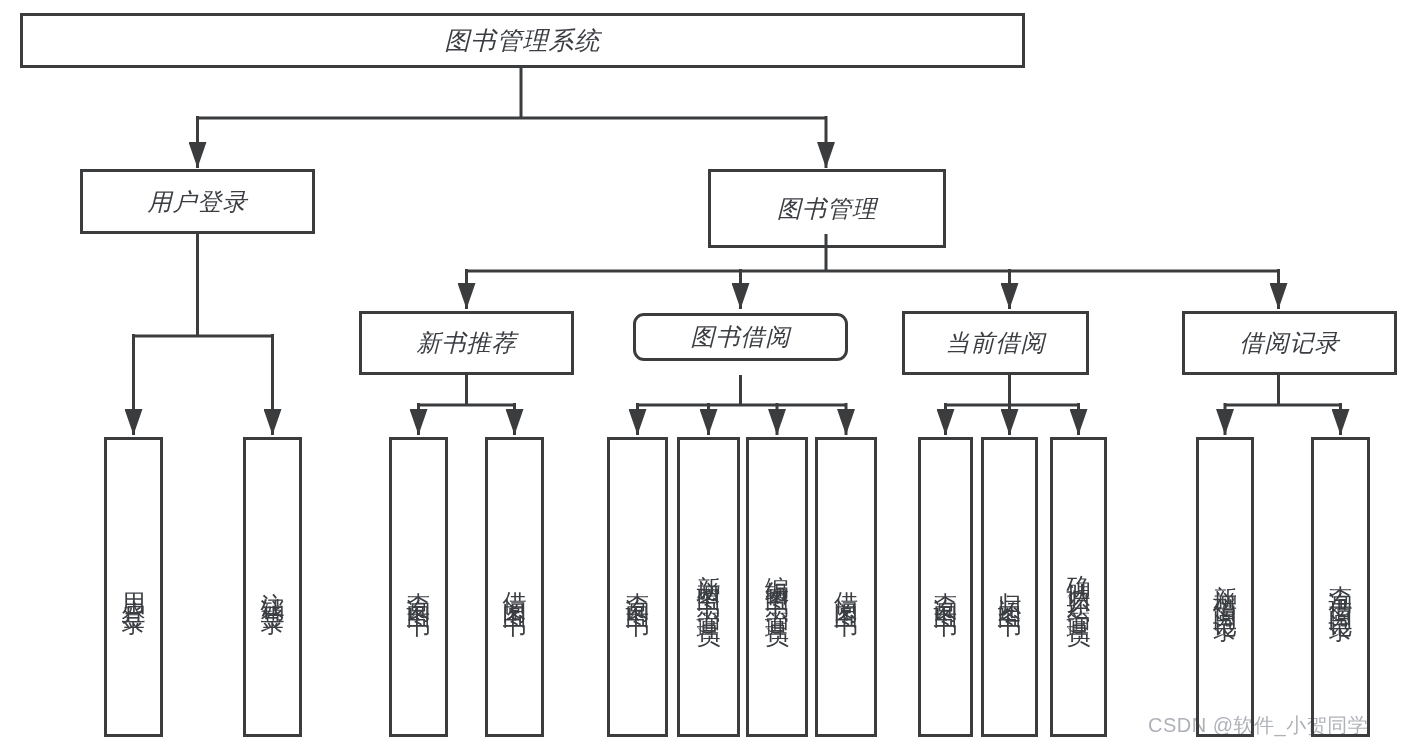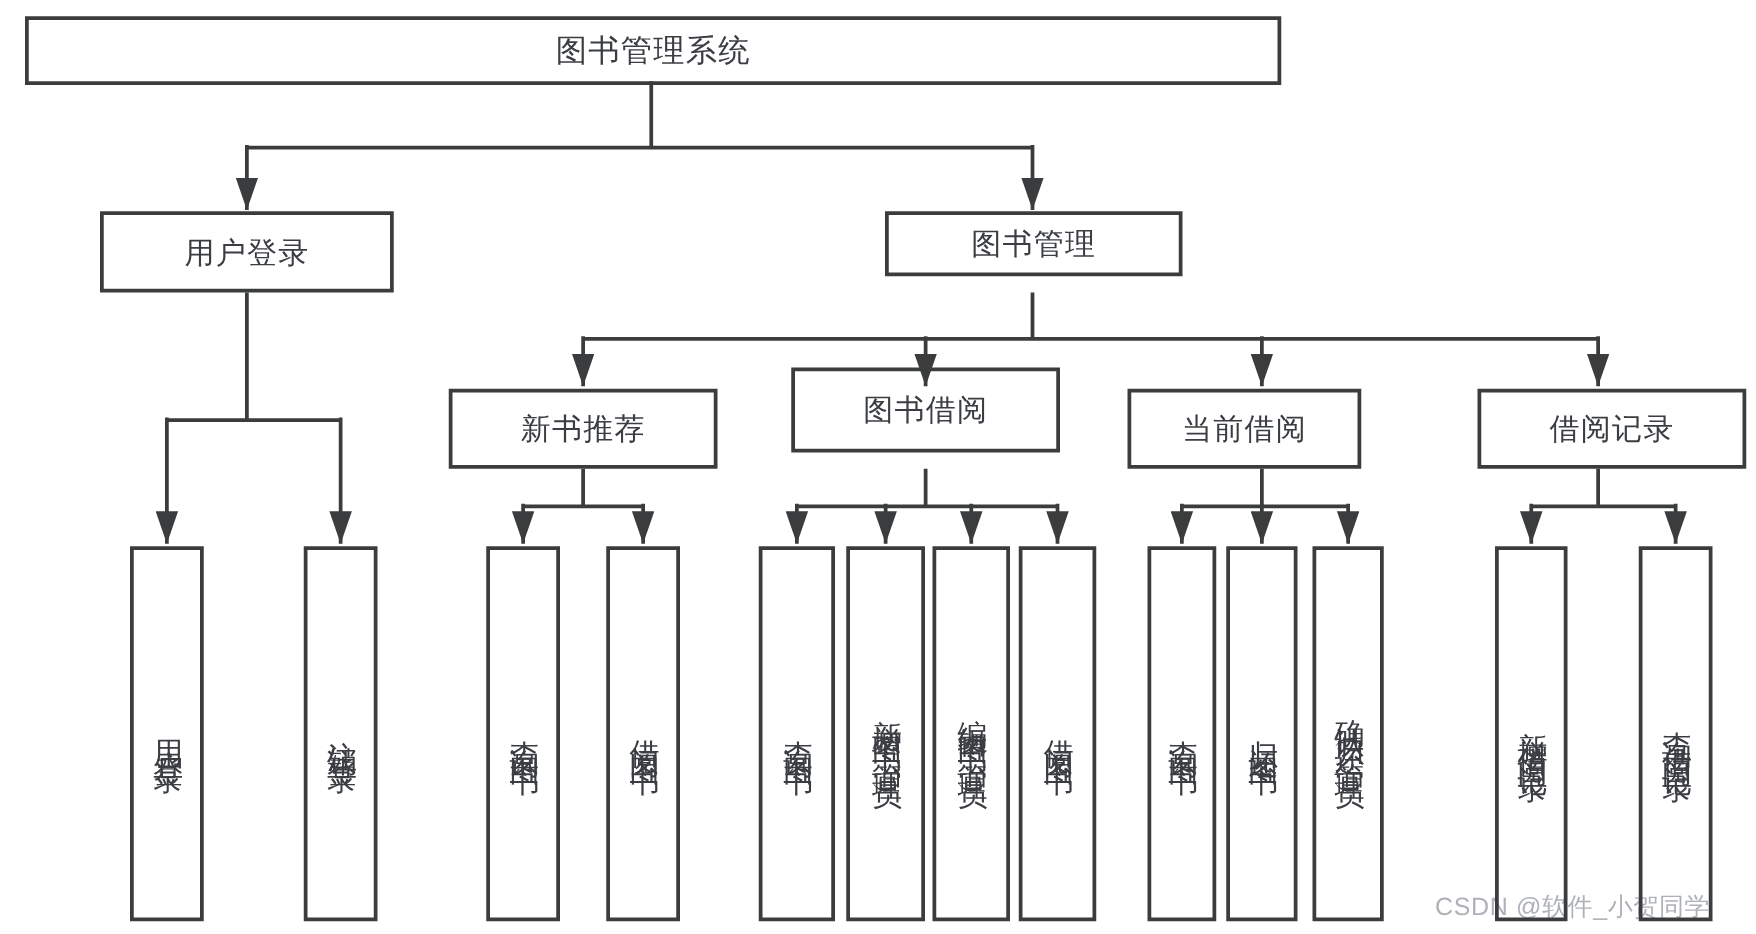--- a/index.html
+++ b/index.html
@@ -13,21 +13,21 @@
   .connectors { position:absolute; left:0; top:0; z-index:2; }
   .node {
     position:absolute;
     box-sizing:border-box;
     border:3px solid #3a3c3e;
     background:transparent;
     display:flex; align-items:center; justify-content:center;
     color:#3a3d42;
     z-index:3;
   }
-  .h-node { font-size:24px; letter-spacing:1px; }
+  .h-node { font-size:24px; letter-spacing:1px;font-style:italic; }
   .root-node { font-size:25px; letter-spacing:1px; }
   .v-node span {
     writing-mode:vertical-rl;
     text-orientation:mixed;
     line-height:1;
     font-size:24px;
     letter-spacing:7px;
   }
   .watermark {
     position:absolute;
@@ -104,28 +104,28 @@
     </g>
   </svg>
 
   <div class="node h-node root-node" style="left:20px; top:13px; width:1005px; height:55px;">
     <span>图书管理系统</span>
   </div>
 
   <div class="node h-node" style="left:80px; top:169px; width:235px; height:65px;">
     <span>用户登录</span>
   </div>
-  <div class="node h-node" style="left:708px; top:169px; width:238px; height:52px;">
+  <div class="node h-node" style="left:708px; top:169px; width:238px; height:79px;">
     <span>图书管理</span>
   </div>
 
   <div class="node h-node" style="left:359px; top:311px; width:215px; height:64px;text-align:center;">
     <span>新书推荐</span>
   </div>
-  <div class="node h-node" style="left:633px; top:294px; width:215px; height:68px;">
+  <div class="node h-node" style="left:633px; top:313px; width:215px; height:48px;border-radius:11px;">
     <span>图书借阅</span>
   </div>
   <div class="node h-node" style="left:902px; top:311px; width:187px; height:64px;">
     <span>当前借阅</span>
   </div>
   <div class="node h-node" style="left:1171px; top:311px; width:215px; height:64px;margin-left:11px;">
     <span>借阅记录</span>
   </div>
 
   <div class="node v-node" style="left:104px; top:437px; width:59px; height:300px;">

